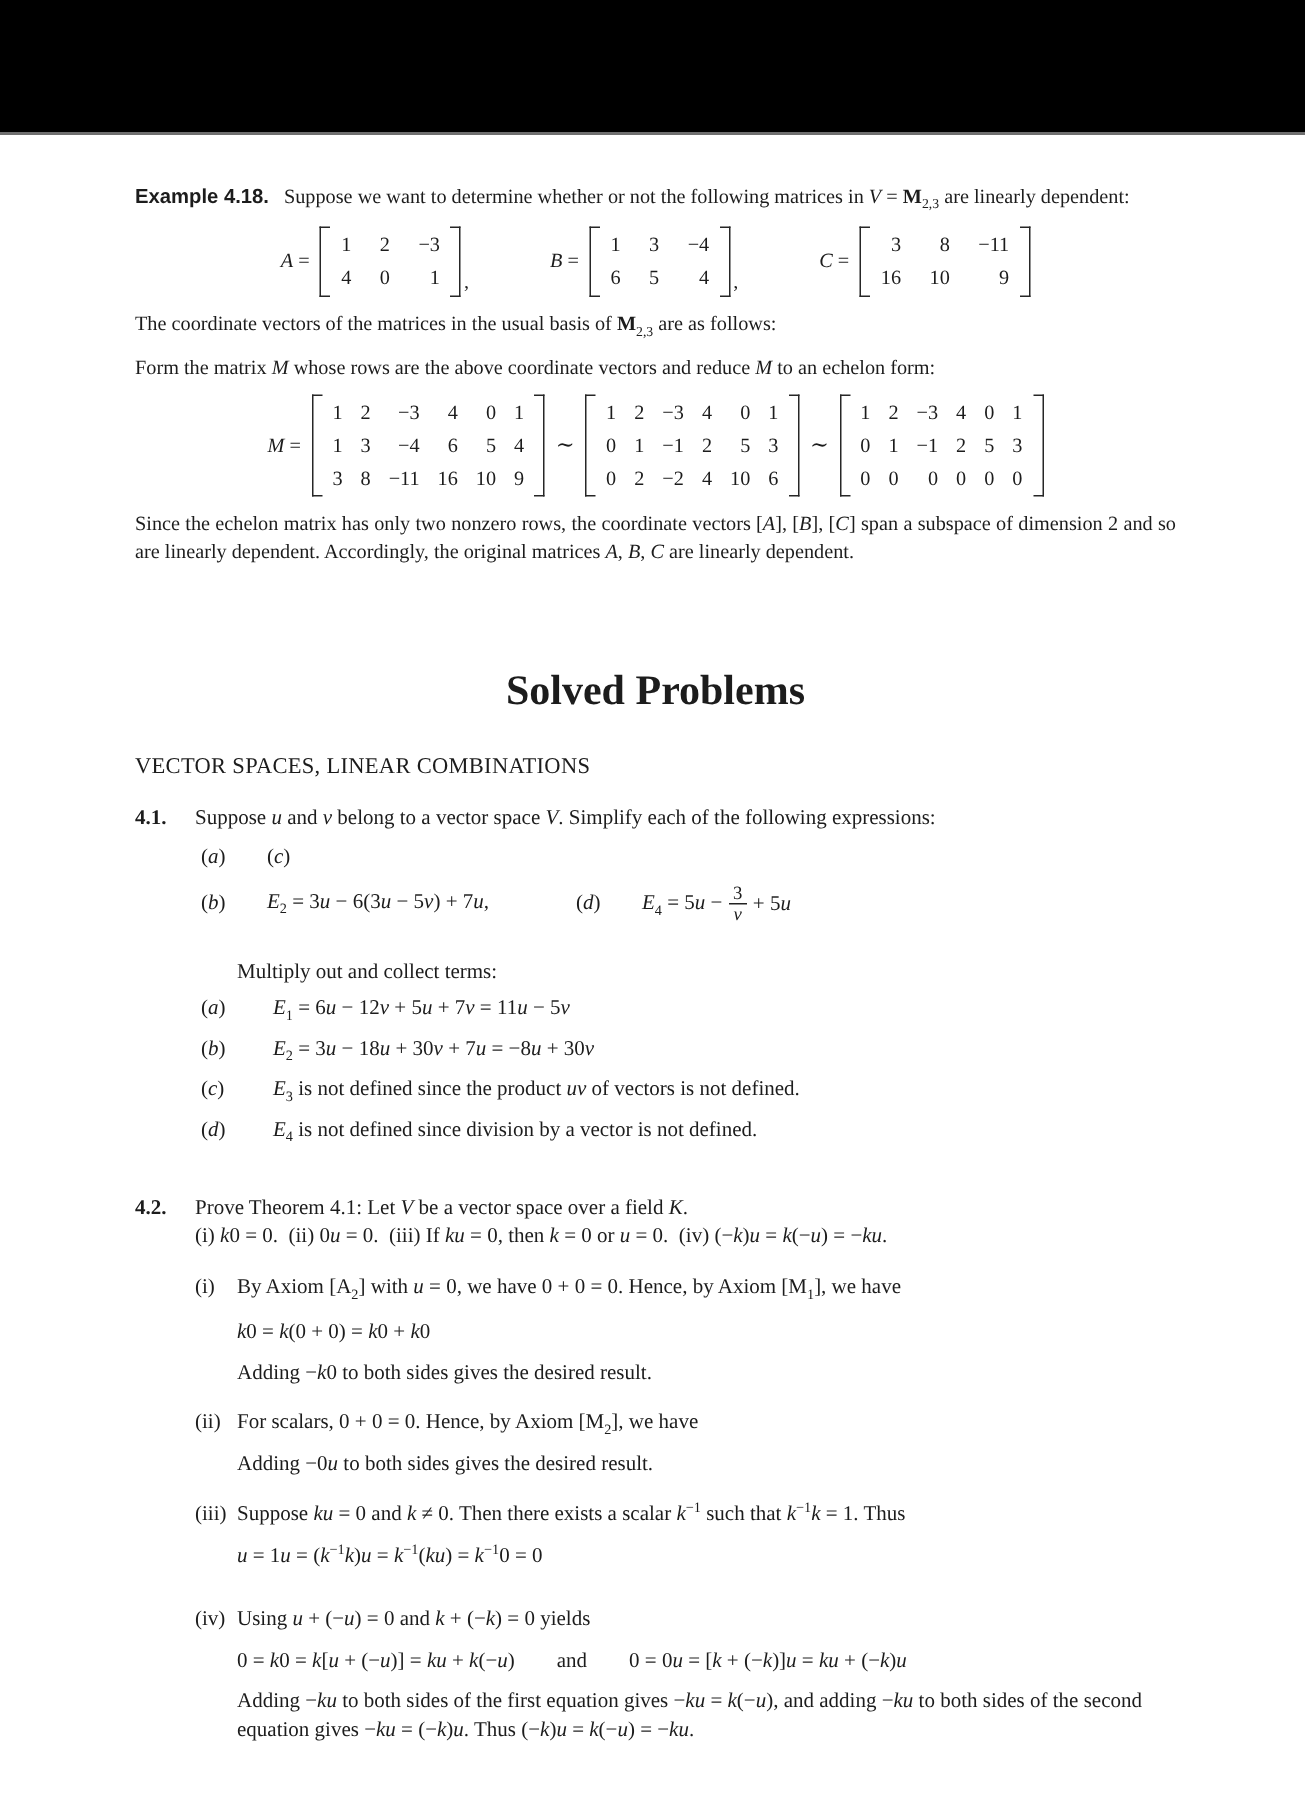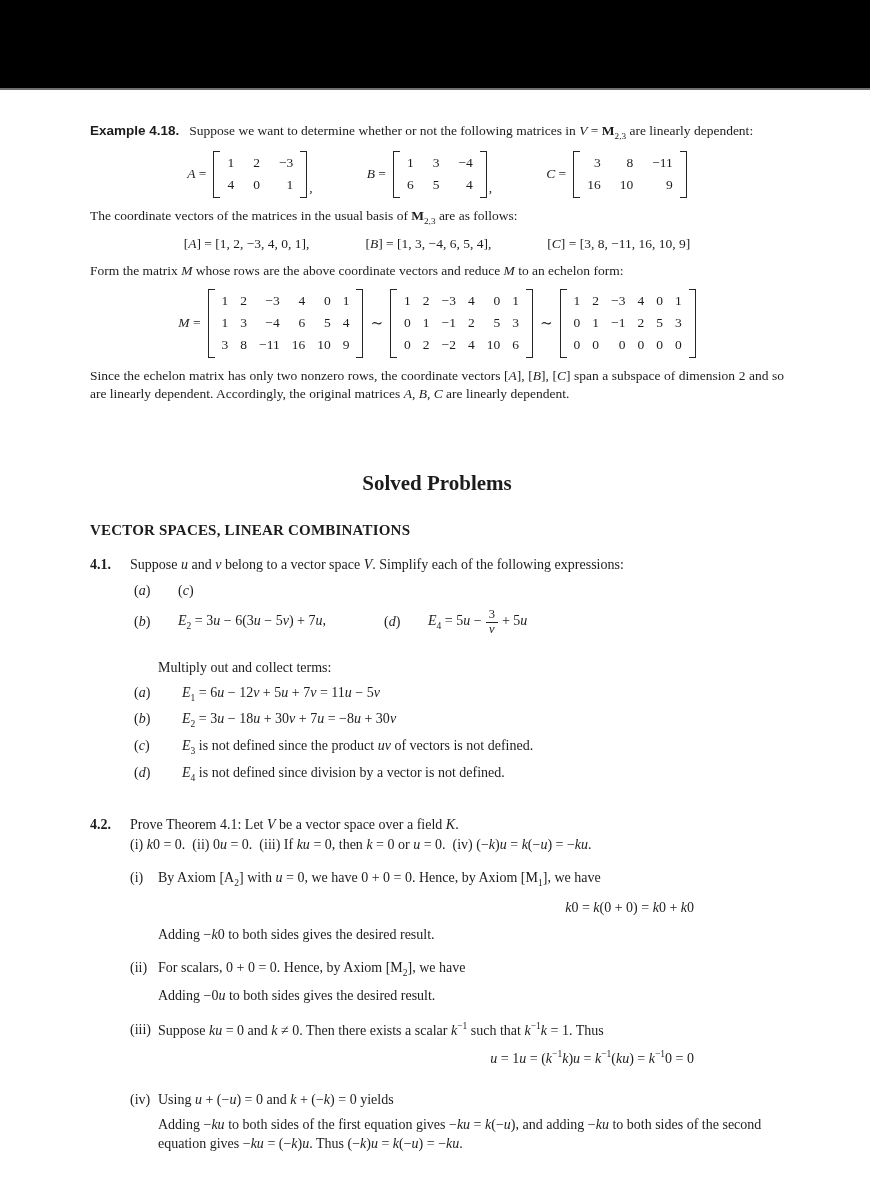--- a/index.html
+++ b/index.html
@@ -20,33 +20,33 @@
   .mat-grid span{text-align:right;}
   .mat-grid.m6{column-gap:12px;}
   .abc-group{display:flex;align-items:center;}
   .abc-row{column-gap:0;}
   .abc-sp{width:54px;}
   .tilde{margin:0 7px;font-size:15px;}
   .coords{display:flex;justify-content:center;column-gap:56px;margin-top:8px;}
   .para{margin-top:9px;}
   .just{text-align:justify;}
   
-  .sp-title{text-align:center;font-weight:bold;font-size:21px;margin-top:68px;}
-  .sec-head{font-weight:bold;font-size:15px;margin-top:26px;letter-spacing:.2px;}
+  .sp-title{text-align:center;font-weight:bold;font-size:28px;margin-top:68px;}
+  .sec-head{font-weight:normal;font-size:15px;margin-top:26px;letter-spacing:.2px;}
   .prob{display:grid;grid-template-columns:40px 1fr;margin-top:16px;font-size:14px;line-height:1.38;}
   .prob-num{font-weight:bold;}
   .expr-row{display:grid;grid-template-columns:34px 196px 34px auto;column-gap:10px;margin-top:7px;margin-left:4px;align-items:center;}
   .frac{display:inline-flex;flex-direction:column;align-items:center;vertical-align:middle;line-height:1.1;font-size:12.5px;margin:0 4px;}
   .frac .num{border-bottom:1px solid #222;padding:0 3px;}
   .collect{margin-top:22px;margin-left:28px;}
   .ans-row{display:grid;grid-template-columns:34px auto;column-gap:14px;margin-top:5px;margin-left:4px;}
   
   .prob42{margin-top:30px;}
   .part{display:grid;grid-template-columns:28px 1fr;column-gap:0;margin-top:14px;}
-  .part-body .eq{text-align:right;margin-top:8px;margin-bottom:8px;padding-right:90px;}
+  .part-body .eq{text-align:left;margin-top:8px;margin-bottom:8px;padding-right:90px;}
   .part-after{margin-top:6px;}
   sub{font-size:68%;}
   sup{font-size:68%;}
   i{font-style:italic;}
 </style>
 </head>
 <body>
 
 <div class="topbar"></div>
 
@@ -104,25 +104,20 @@
               <span>10</span>
               <span>9</span>
             </span>
             <span class="br"></span>
           </span>
       </span>
     </div>
 
     <div class="para">The coordinate vectors of the matrices in the usual basis of <b>M</b><sub>2,3</sub> are as follows:</div>
 
-    <div class="coords">
-      <span>[<i>A</i>] = [1, 2, −3, 4, 0, 1],</span>
-      <span>[<i>B</i>] = [1, 3, −4, 6, 5, 4],</span>
-      <span>[<i>C</i>] = [3, 8, −11, 16, 10, 9]</span>
-    </div>
 
     <div class="para">Form the matrix <i>M</i> whose rows are the above coordinate vectors and reduce <i>M</i> to an echelon form:</div>
 
     <div class="mrow">
       <span class="lead"><i>M</i> =</span>
       <span class="matrix">
           <span class="bl"></span>
           <span class="mat-grid m6" style="grid-template-columns: repeat(6, auto);">
             <span>1</span>
             <span>2</span>
@@ -272,19 +267,20 @@
         <div class="part-body">
           <div>Suppose <i>ku</i> = 0 and <i>k</i> ≠ 0. Then there exists a scalar <i>k</i><sup>−1</sup> such that <i>k</i><sup>−1</sup><i>k</i> = 1. Thus</div>
           <div class="eq"><i>u</i> = 1<i>u</i> = (<i>k</i><sup>−1</sup><i>k</i>)<i>u</i> = <i>k</i><sup>−1</sup>(<i>ku</i>) = <i>k</i><sup>−1</sup>0 = 0</div>
         </div>
       </div>
 
       <div class="part">
         <div>(iv)</div>
         <div class="part-body">
           <div>Using <i>u</i> + (−<i>u</i>) = 0 and <i>k</i> + (−<i>k</i>) = 0 yields</div>
+          <div class="eq">0 = <i>k</i>0 = <i>k</i>[<i>u</i> + (−<i>u</i>)] = <i>ku</i> + <i>k</i>(−<i>u</i>)  and  0 = 0<i>u</i> = [<i>k</i> + (−<i>k</i>)]<i>u</i> = <i>ku</i> + (−<i>k</i>)<i>u</i></div>
           <div class="part-after">Adding −<i>ku</i> to both sides of the first equation gives −<i>ku</i> = <i>k</i>(−<i>u</i>), and adding −<i>ku</i> to both sides of the second equation gives −<i>ku</i> = (−<i>k</i>)<i>u</i>. Thus (−<i>k</i>)<i>u</i> = <i>k</i>(−<i>u</i>) = −<i>ku</i>.</div>
         </div>
       </div>
     </div>
   </div>
 
 </div>
 
 </body></html>

